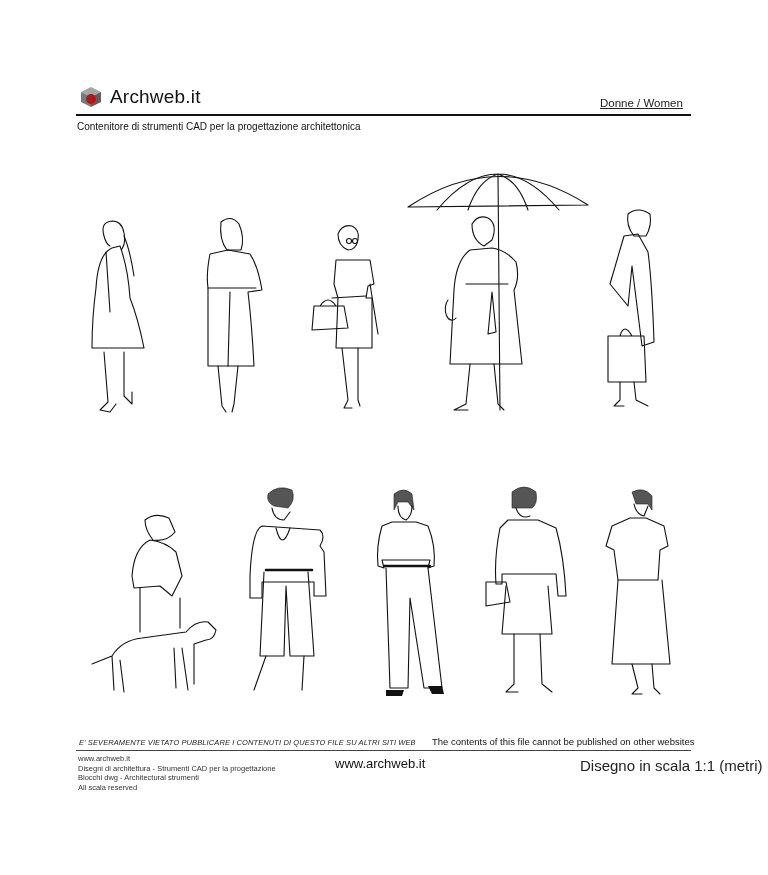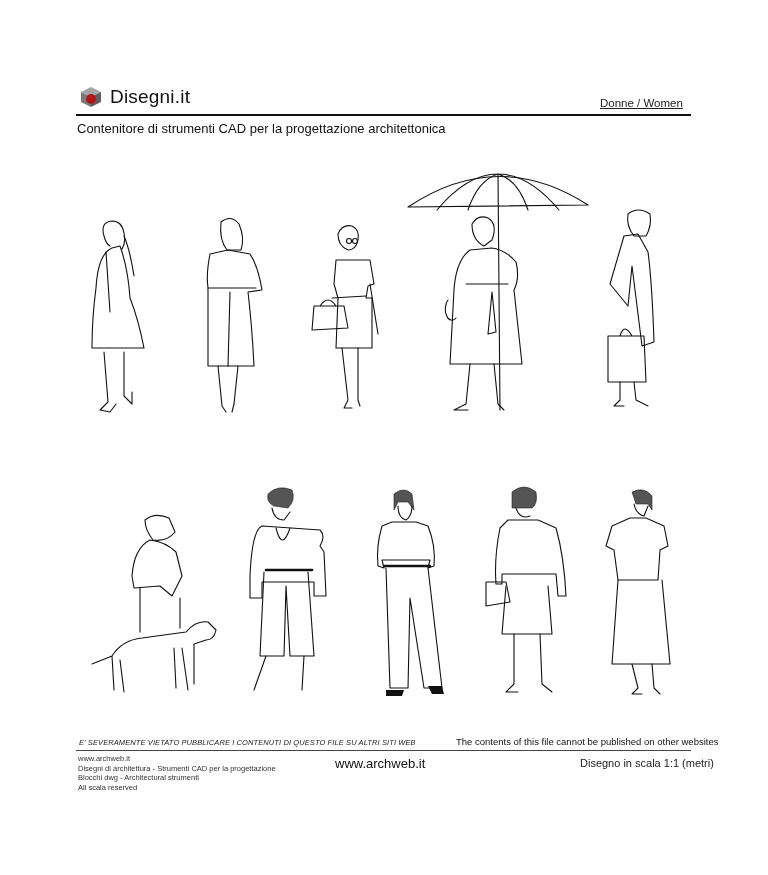--- a/index.html
+++ b/index.html
@@ -3,43 +3,43 @@
 <meta charset="utf-8">
 <style>
   html, body { margin: 0; padding: 0; background: #ffffff; }
   body { width: 768px; height: 875px; position: relative; overflow: hidden;
          font-family: "Liberation Sans", sans-serif; color: #111; }
   .abs { position: absolute; }
   .logo { left: 80px; top: 86px; width: 22px; height: 22px; }
   .brand { left: 110px; top: 86px; font-size: 19px; font-weight: normal; color: #111; letter-spacing: 0.2px; }
   .category { left: 600px; top: 97px; font-size: 11.5px; color: #222; text-decoration: underline; }
   .rule-top { left: 76px; top: 114px; width: 615px; height: 2px; background: #111; }
-  .subtitle { left: 77px; top: 121px; font-size: 13px; color: #111; }
+  .subtitle { left: 77px; top: 121px; font-size: 10px; color: #111; }
   .figures { left: 0; top: 0; width: 768px; height: 875px; }
   .warn-it { left: 79px; top: 738px; font-size: 7.5px; color: #222; letter-spacing: 0.1px; font-style: italic; }
-  .warn-en { left: 456px; top: 736px; font-size: 9.5px; color: #111; }
+  .warn-en { left: 432px; top: 736px; font-size: 9.5px; color: #111; }
   .rule-bottom { left: 76px; top: 750px; width: 615px; height: 1px; background: #444; }
   .foot-left { left: 78px; top: 754px; font-size: 7.5px; color: #333; line-height: 9.6px; }
   .foot-left div { white-space: nowrap; }
   .foot-center { left: 335px; top: 756px; font-size: 13px; color: #111; }
-  .foot-right { left: 580px; top: 757px; font-size: 11px; color: #222; }
+  .foot-right { left: 580px; top: 757px; font-size: 15px; color: #222; }
   svg .ln { fill: none; stroke: #111; stroke-width: 1.1; stroke-linejoin: round; stroke-linecap: round; }
   svg .hair { fill: #555; stroke: #222; stroke-width: 0.6; }
   svg .shoe { fill: #111; }
 </style>
 </head>
 <body>
 
 <svg class="abs logo" viewBox="0 0 22 22">
   <polygon points="11,1 21,6 11,11 1,6" fill="#a5a5a5"></polygon>
   <polygon points="1,6 11,11 11,21 1,16" fill="#7a7a7a"></polygon>
   <polygon points="21,6 11,11 11,21 21,16" fill="#5e5e5e"></polygon>
   <circle cx="11" cy="13" r="5" fill="#b01818"></circle>
 </svg>
-<div class="abs brand">Disegni.it</div>
+<div class="abs brand">Archweb.it</div>
 <div class="abs category">Donne / Women</div>
 <div class="abs rule-top"></div>
 <div class="abs subtitle">Contenitore di strumenti CAD per la progettazione architettonica</div>
 
 <svg class="abs figures" viewBox="0 0 768 875">
 
   <g>
     <path class="ln" d="M104,236 q-4,-14 8,-15 q10,0 12,12 q2,10 -2,16 M104,236 q2,8 6,10 M112,248 q-14,6 -16,40 q-4,30 -4,60 l52,0 q-6,-30 -14,-50 q-2,-30 -10,-52 z"></path>
     <path class="ln" d="M106,252 l4,60 M124,236 q6,14 10,40"></path>
     <path class="ln" d="M104,352 l4,50 l-8,8 l10,2 l6,-8 M124,352 l0,44 l8,8 l0,-12"></path>

